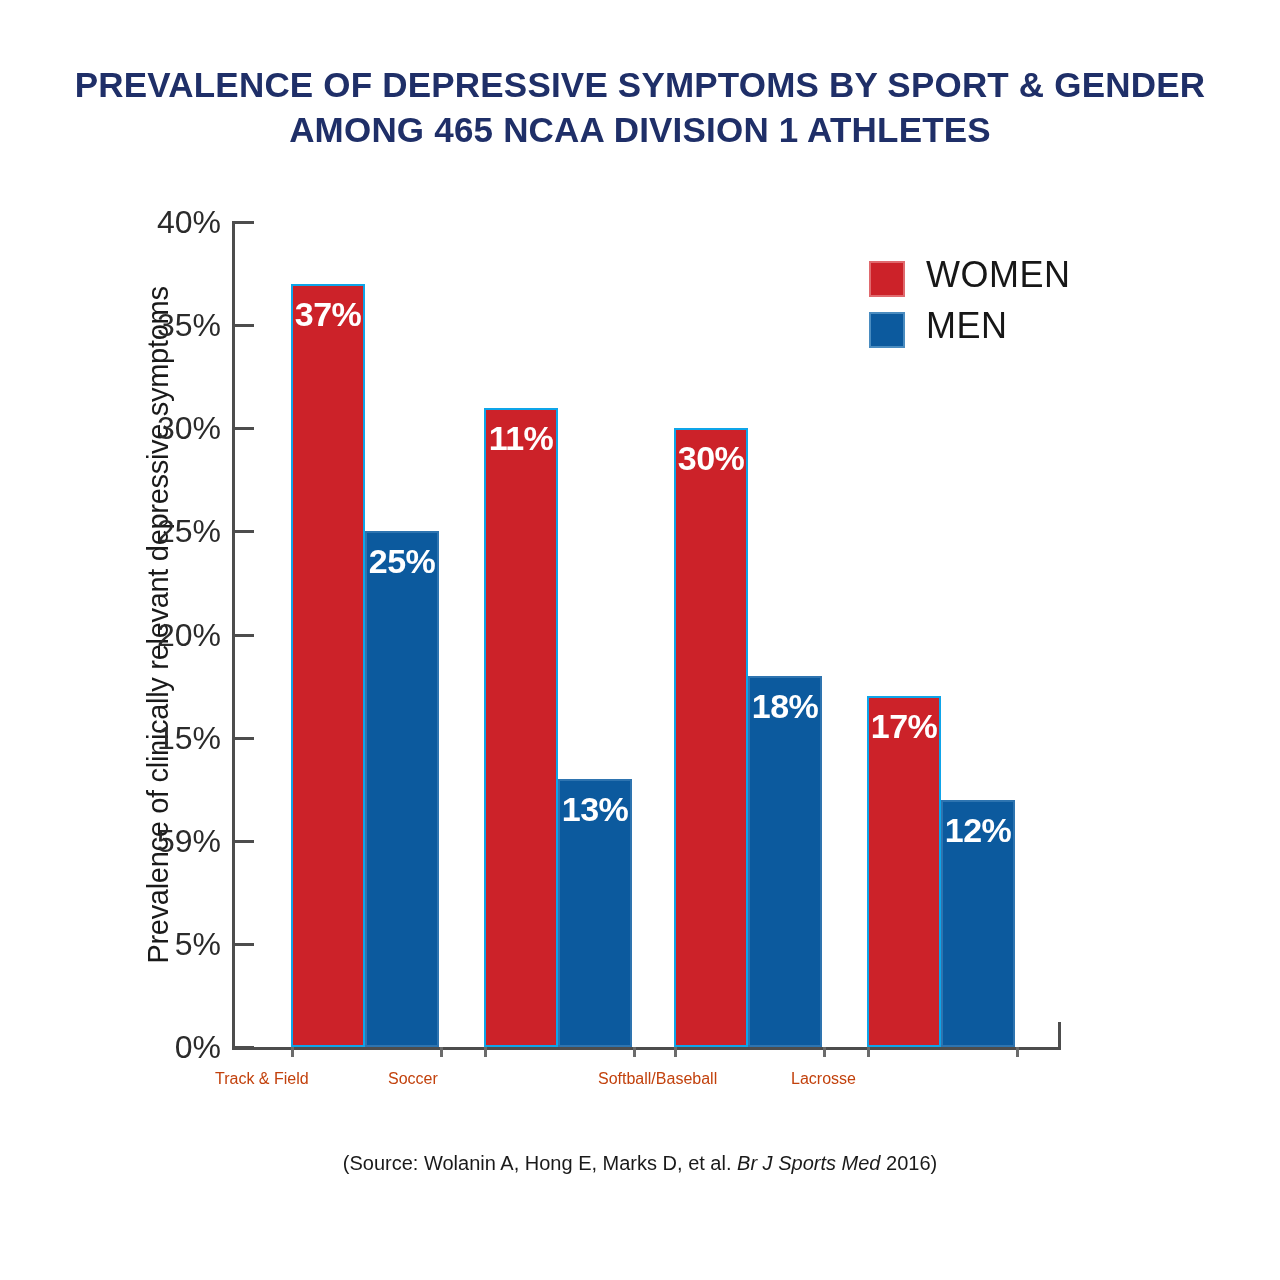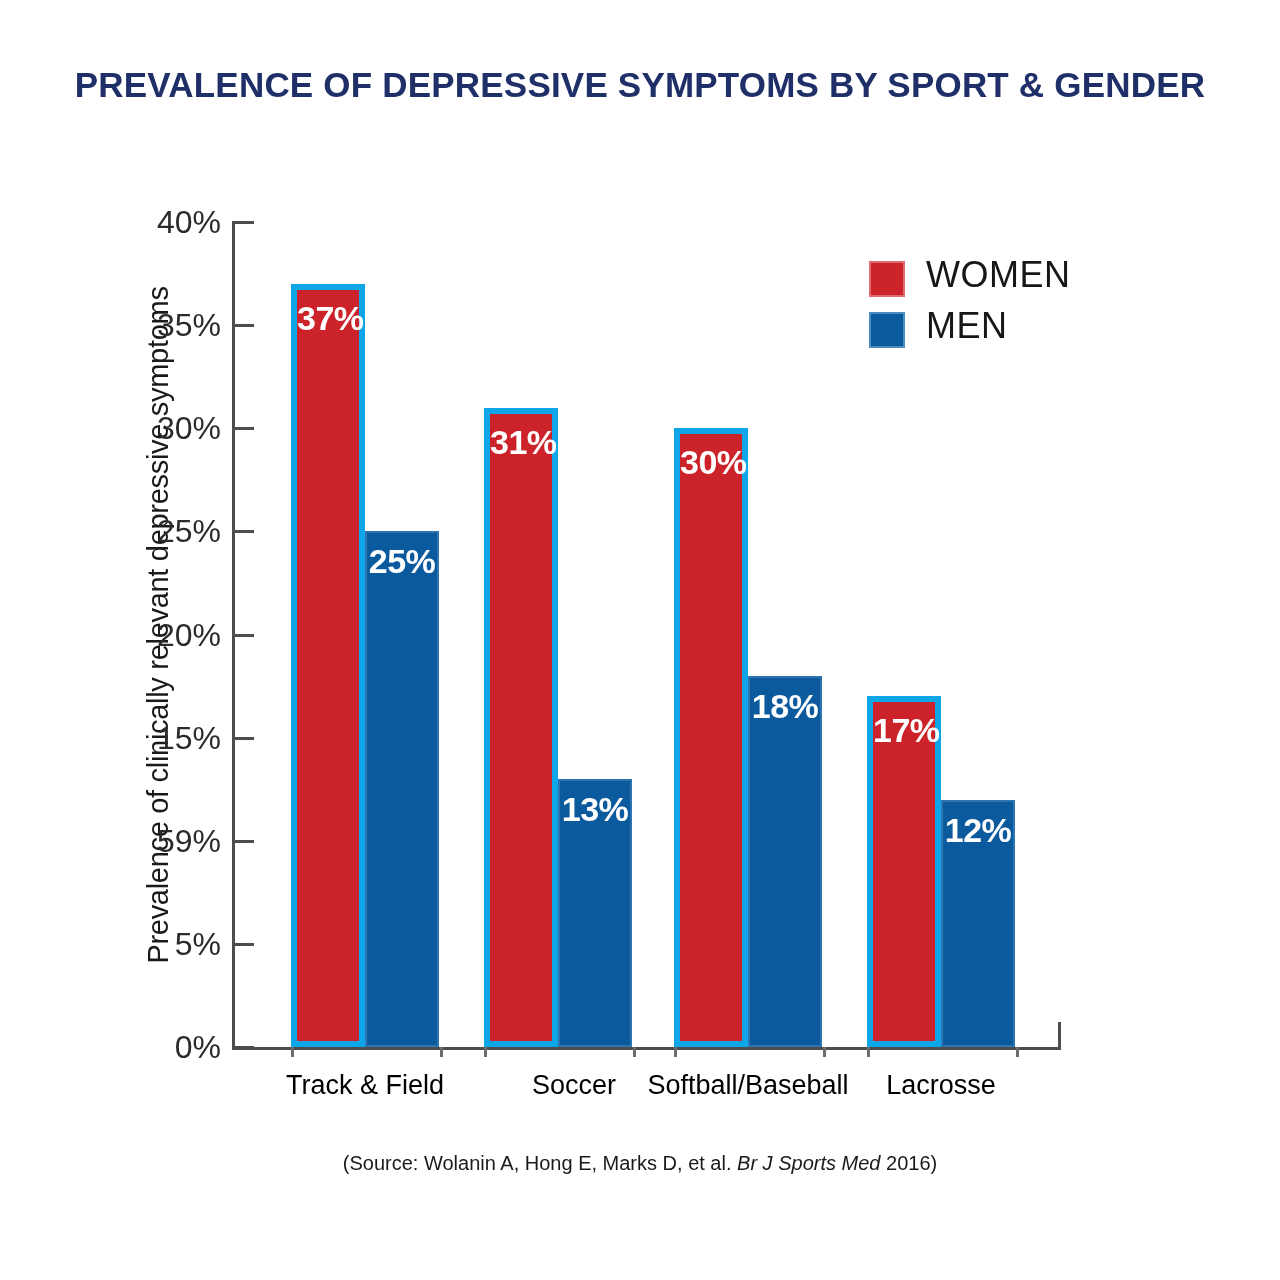--- a/index.html
+++ b/index.html
@@ -121,21 +121,21 @@
     background: #6b6b6b;
   }
 
   
   .bar {
     position: absolute;
     box-sizing: border-box;
   }
   .bar.women {
     background: #cc2229;
-    border: 6px solid #0ea5e9;
+    border: 2px solid #0ea5e9;
   }
   .bar.men {
     background: #0c5a9e;
     border: 2px solid #2e74b0;
   }
   .bar-value {
     position: absolute;
     left: 0;
     right: 0;
     top: 9px;
@@ -145,24 +145,23 @@
     font-weight: bold;
     font-size: 34px;
     line-height: 38px;
     letter-spacing: -0.5px;
   }
 
   
   .cat-label {
     position: absolute;
     top: 1070px;
-    text-align: center;
-    font-family: "Liberation Sans", sans-serif;
-    font-size: 27px;
-    color: #000000;
+    font-family: "Liberation Sans", sans-serif;
+    font-size: 16px;
+    color: #c2410c;
     white-space: nowrap;
   }
 
   
   .legend {
     position: absolute;
     left: 869px;
     top: 258px;
   }
   .legend-row {
@@ -213,20 +212,21 @@
     font-style: italic;
   }
 </style>
 </head>
 <body>
 
 <div id="page">
 
   <div class="chart-title">
     <span class="line">PREVALENCE OF DEPRESSIVE SYMPTOMS BY SPORT &amp; GENDER</span>
+    <span class="line">AMONG 465 NCAA DIVISION 1 ATHLETES</span>
   </div>
 
   <div class="plot-wrap">
 
     <div class="ylabel">Prevalence of clinically relevant depressive symptoms</div>
 
     <div class="y-axis-line"></div>
     <div class="x-axis-line"></div>
     <div class="x-axis-endcap"></div>
 
@@ -261,41 +261,41 @@
         <div class="xtick" style="left: 1016px;"></div>
       </div>
     <div id="bars">
         <div class="bar women" style="left: 291px; top: 283.875px; width: 74px; height: 763.125px;">
           <span class="bar-value">37%</span>
         </div>
         <div class="bar men" style="left: 365px; top: 531.375px; width: 74px; height: 515.625px;">
           <span class="bar-value">25%</span>
         </div>
         <div class="bar women" style="left: 484px; top: 407.625px; width: 74px; height: 639.375px;">
-          <span class="bar-value">31%</span>
+          <span class="bar-value">11%</span>
         </div>
         <div class="bar men" style="left: 558px; top: 778.875px; width: 74px; height: 268.125px;">
           <span class="bar-value">13%</span>
         </div>
         <div class="bar women" style="left: 674px; top: 428.25px; width: 74px; height: 618.75px;">
           <span class="bar-value">30%</span>
         </div>
         <div class="bar men" style="left: 748px; top: 675.75px; width: 74px; height: 371.25px;">
           <span class="bar-value">18%</span>
         </div>
         <div class="bar women" style="left: 867px; top: 696.375px; width: 74px; height: 350.625px; padding-left: 28px;">
           <span class="bar-value">17%</span>
         </div>
         <div class="bar men" style="left: 941px; top: 799.5px; width: 74px; height: 247.5px;">
           <span class="bar-value">12%</span>
         </div>
       </div>
     <div id="catlabels">
         <div class="cat-label" style="left: 215px; width: 300px;">Track &amp; Field</div>
-        <div class="cat-label" style="left: 424px; width: 300px;">Soccer</div>
+        <div class="cat-label" style="left: 388px; width: 300px;">Soccer</div>
         <div class="cat-label" style="left: 598px; width: 300px;">Softball/Baseball</div>
         <div class="cat-label" style="left: 791px; width: 300px;">Lacrosse</div>
       </div>
 
     <div class="legend">
       <div class="legend-row">
         <span class="legend-swatch women"></span>
         <span class="legend-text">WOMEN</span>
       </div>
       <div class="legend-row">

